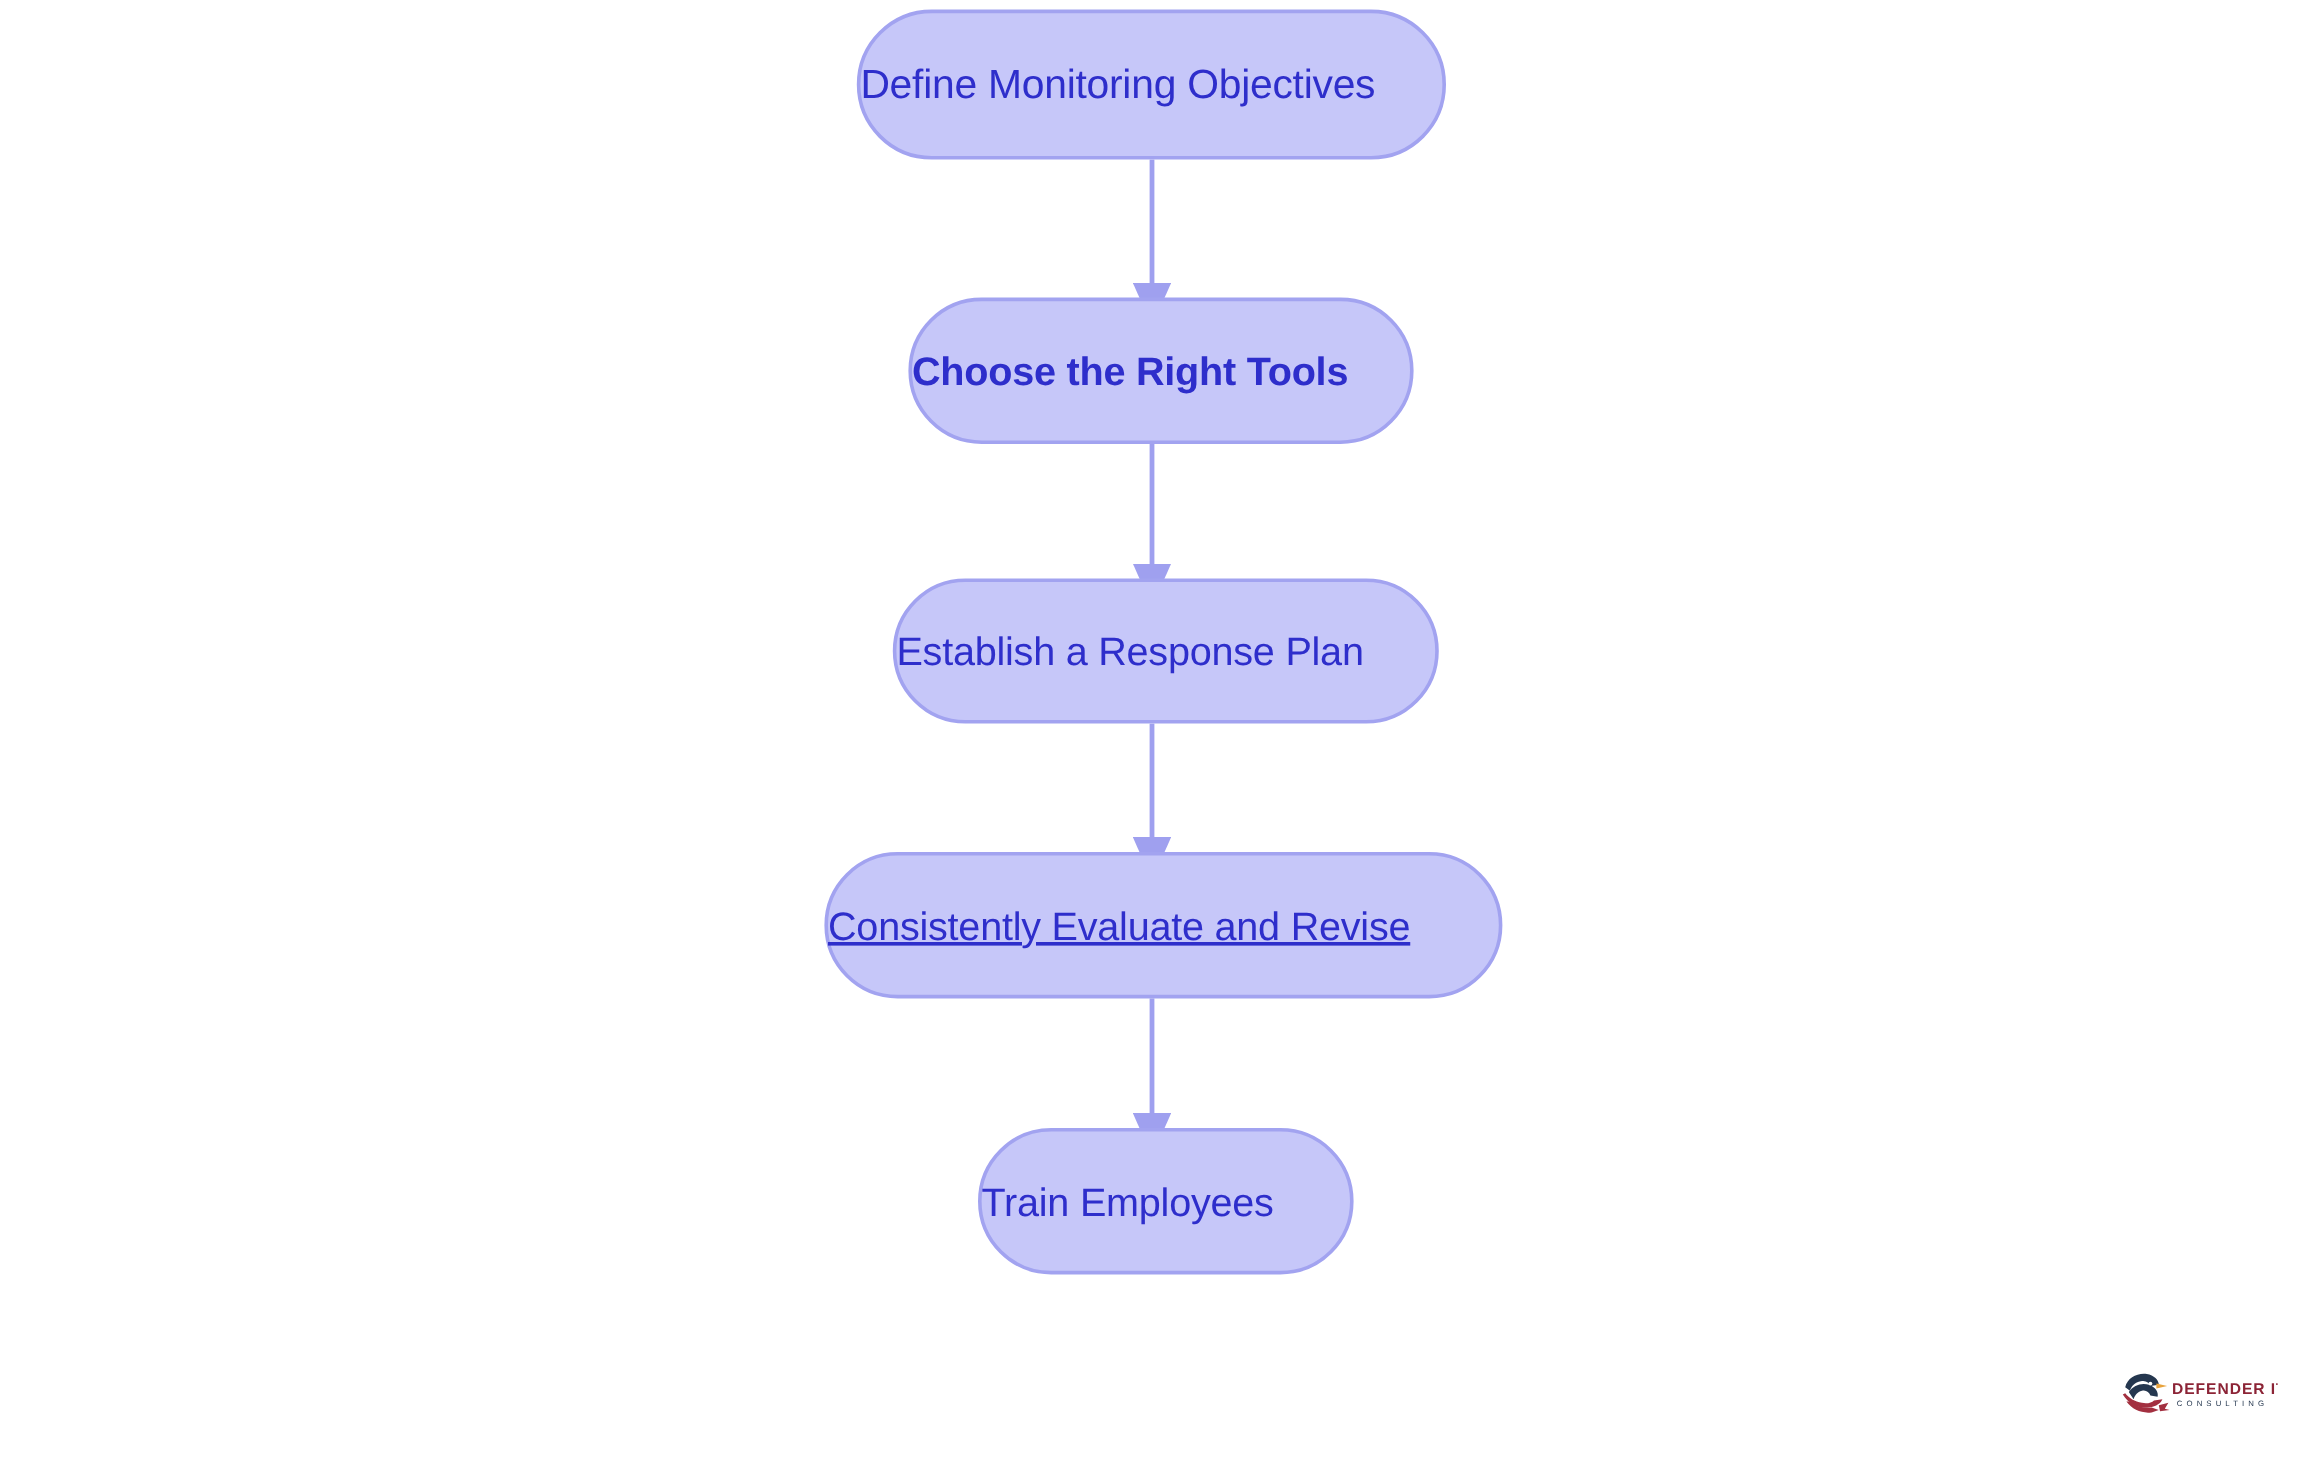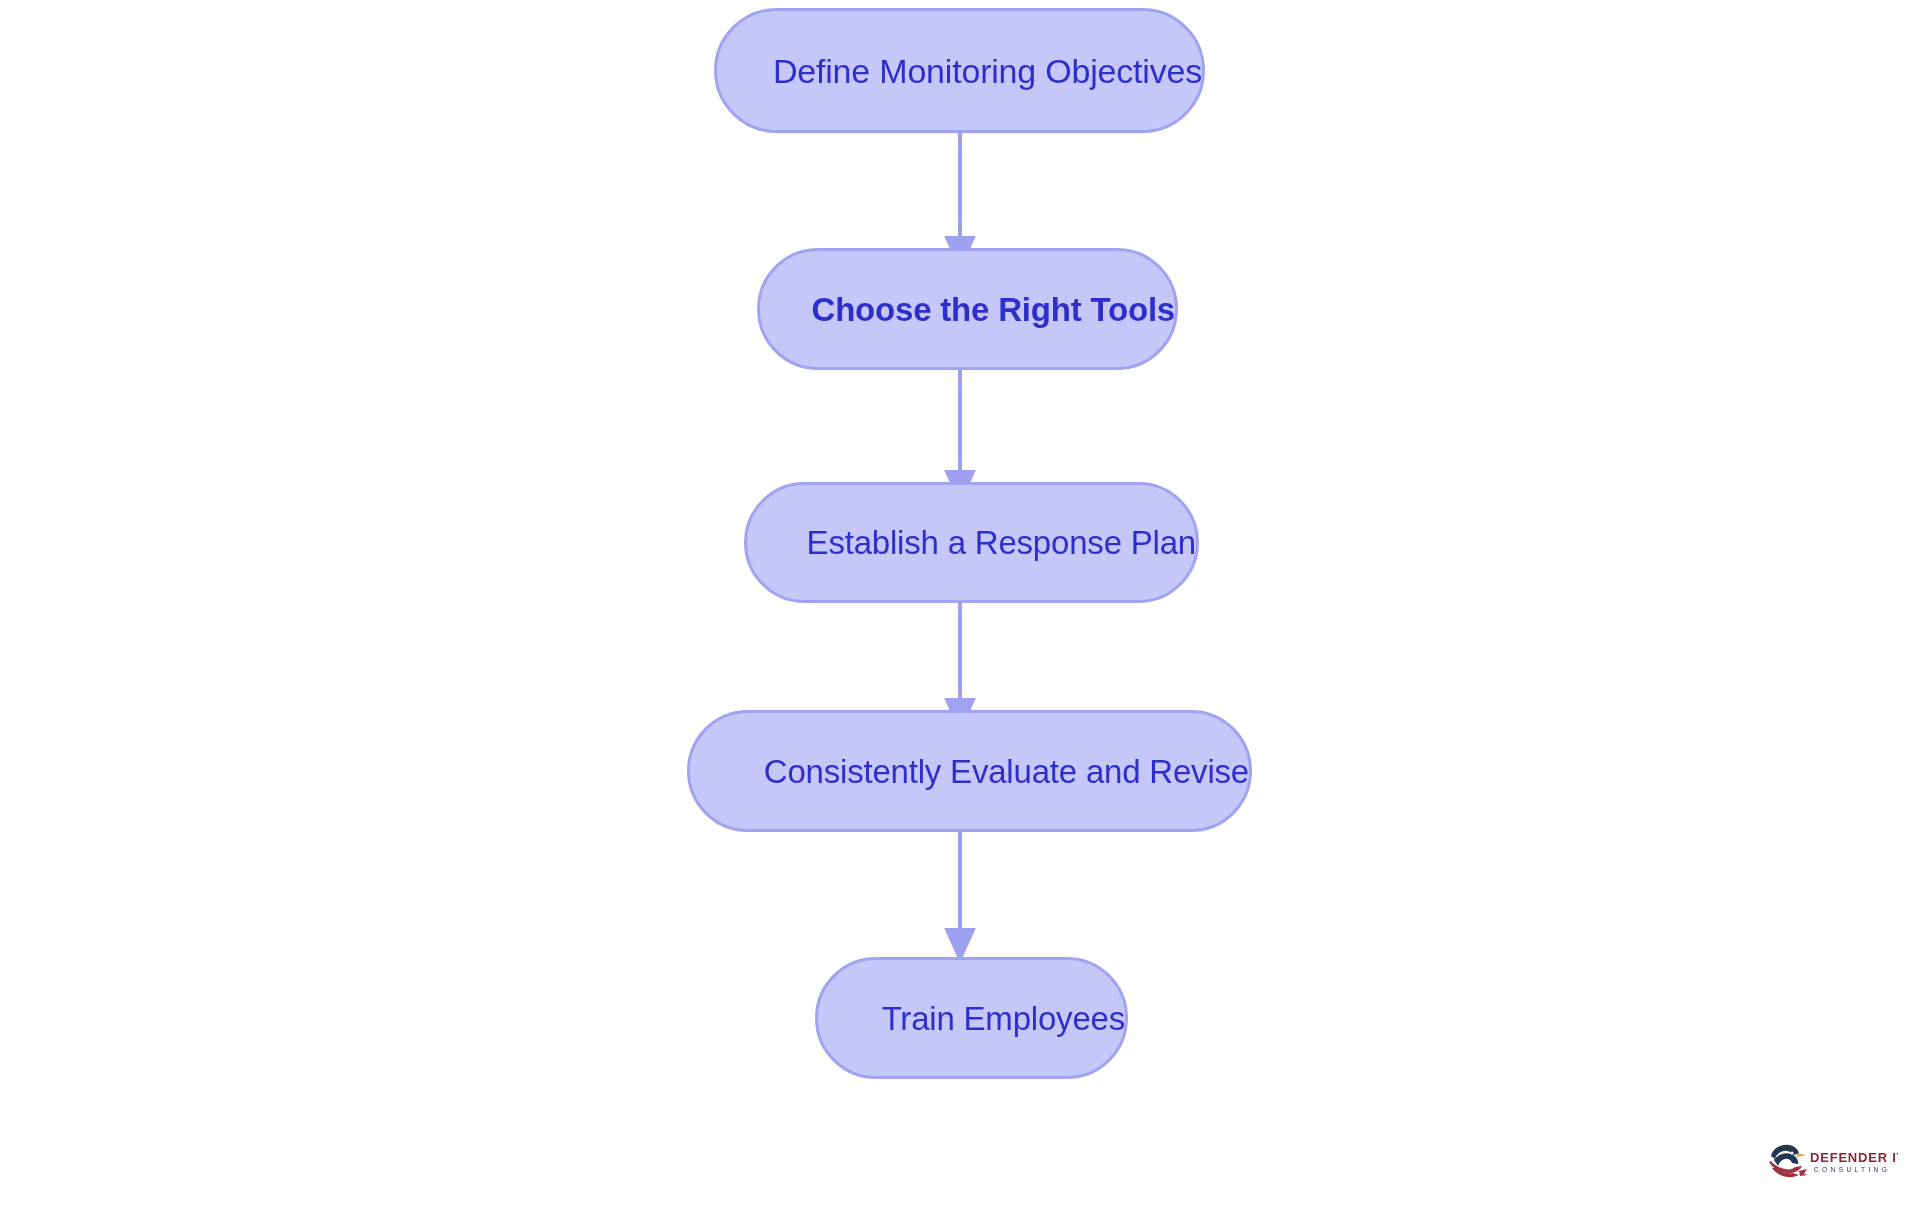--- a/index.html
+++ b/index.html
@@ -23,40 +23,40 @@
 
   
   .node {
     position: absolute;
     box-sizing: border-box;
     background: #c6c7f9;
     border: 3px solid #a2a3f0;
     border-radius: 9999px;
     display: flex;
     align-items: center;
-    justify-content: flex-end;
+    justify-content: flex-start;
     text-align: center;
     color: #2e2ecb;
     font-family: "Liberation Sans", sans-serif;
     font-weight: 400;
     letter-spacing: -0.2px;
     white-space: nowrap;
   }
 
   .node-label {
     display: block;
     line-height: 1;
   }
 
   
   #node-1 { left: 714px;  top: 8px;    width: 491px; height: 125px; font-size: 34px; }
   #node-2 { left: 757px;  top: 248px;  width: 421px; height: 122px; font-size: 33px; font-weight: bold; }
   #node-3 { left: 744px;  top: 482px;  width: 455px; height: 121px; font-size: 33px; }
-  #node-4 { left: 687px;  top: 710px;  width: 565px; height: 122px; font-size: 33px; }
-  #node-5 { left: 815px;  top: 940px;  width: 313px; height: 122px; font-size: 33px; margin-top: 17px; }
+  #node-4 { left: 687px;  top: 710px;  width: 565px; height: 122px; font-size: 33px; text-decoration: underline; }
+  #node-5 { left: 815px;  top: 940px;  width: 313px; height: 122px; font-size: 33px; }
 
   
   .connector {
     position: absolute;
     left: 0;
     top: 0;
     width: 1920px;
     height: 1215px;
     pointer-events: none;
   }

